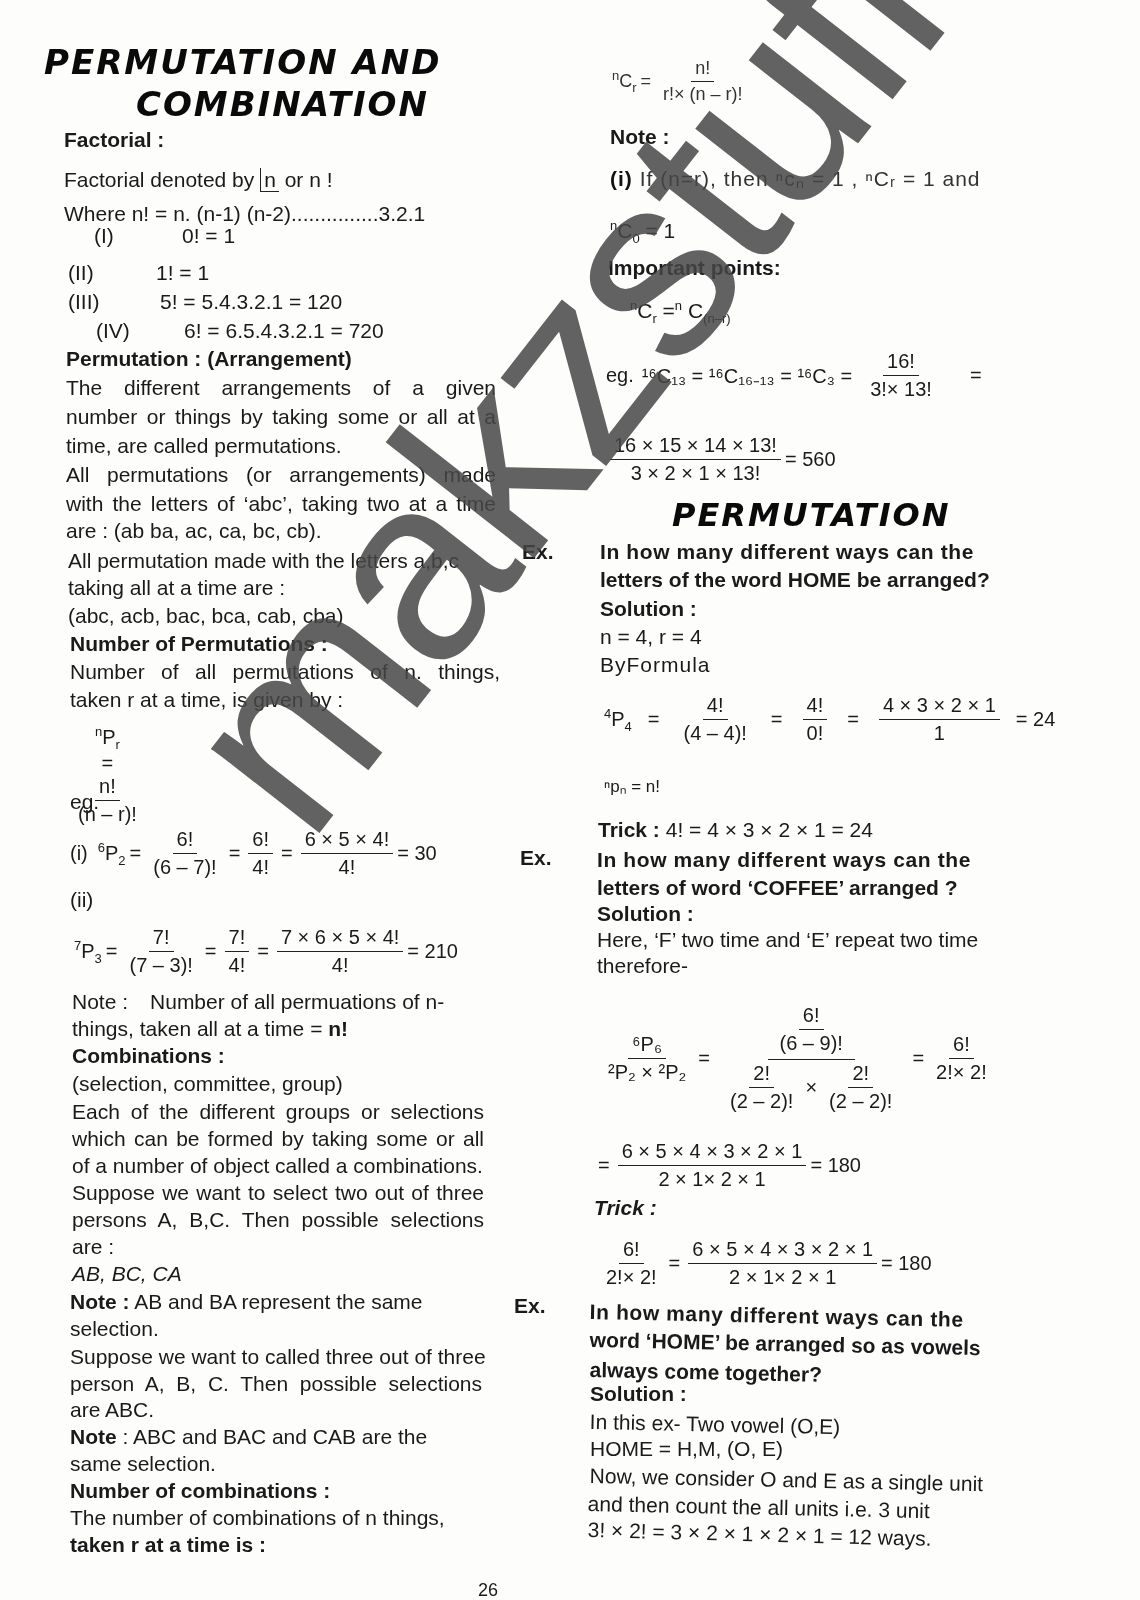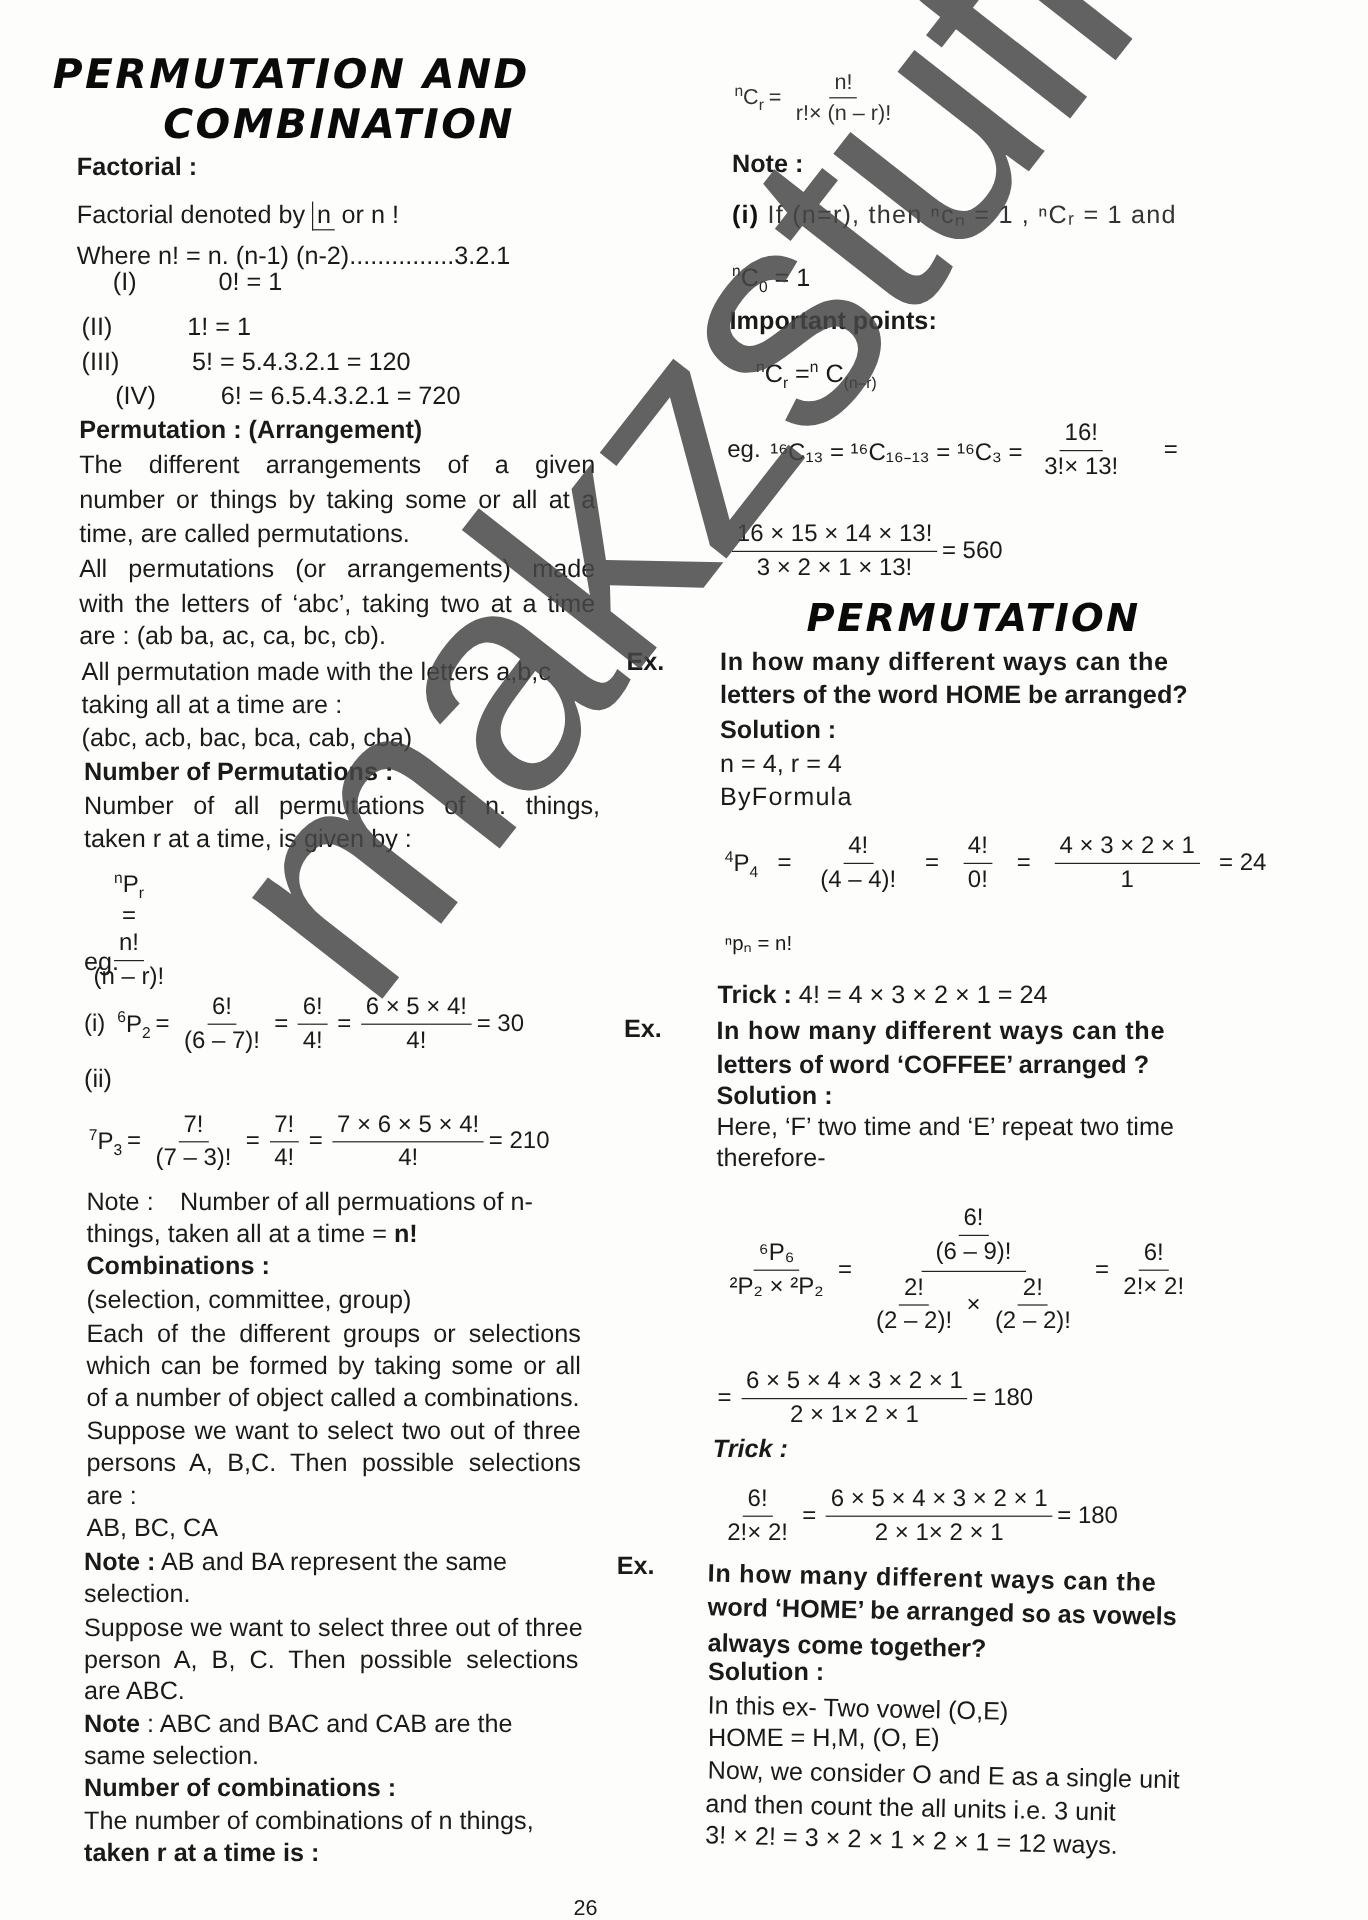--- a/index.html
+++ b/index.html
@@ -119,24 +119,24 @@
 <div class="abs t" style="left:72px;top:990px;"><span style="margin-right:22px">Note :</span><span>Number of all permuations of n-</span></div>
 <div class="abs t" style="left:72px;top:1017px;"><span>things, taken all at a time =</span> <b>n!</b></div>
 <div class="abs h" style="left:72px;top:1044px;">Combinations :</div>
 <div class="abs t" style="left:72px;top:1072px;">(selection, committee, group)</div>
 <div class="abs tj" style="left:72px;top:1100px;width:412px;">Each of the different groups or selections</div>
 <div class="abs tj" style="left:72px;top:1127px;width:412px;">which can be formed by taking some or all</div>
 <div class="abs t" style="left:72px;top:1154px;">of a number of object called a combinations.</div>
 <div class="abs tj" style="left:72px;top:1181px;width:412px;">Suppose we want to select two out of three</div>
 <div class="abs tj" style="left:72px;top:1208px;width:412px;">persons A, B,C. Then possible selections</div>
 <div class="abs t" style="left:72px;top:1235px;">are :</div>
-<div class="abs t" style="left:72px;top:1262px;">AB, BC, CA</div>
+<div class="abs t" style="left:72px;top:1262px;font-style:italic;">AB, BC, CA</div>
 <div class="abs t" style="left:70px;top:1290px;width:412px;"><b>Note :</b> <span>AB and BA represent the same</span></div>
 <div class="abs t" style="left:70px;top:1317px;">selection.</div>
-<div class="abs tj" style="left:70px;top:1345px;width:412px;">Suppose we want to select three out of three</div>
+<div class="abs tj" style="left:70px;top:1345px;width:412px;">Suppose we want to called three out of three</div>
 <div class="abs tj" style="left:70px;top:1372px;width:412px;">person A, B, C. Then possible selections</div>
 <div class="abs t" style="left:70px;top:1398px;">are ABC.</div>
 <div class="abs t" style="left:70px;top:1425px;"><b>Note</b> <span>: ABC and BAC and CAB are the</span></div>
 <div class="abs t" style="left:70px;top:1452px;">same selection.</div>
 <div class="abs h" style="left:70px;top:1479px;">Number of combinations :</div>
 <div class="abs t" style="left:70px;top:1506px;">The number of combinations of n things,</div>
 <div class="abs t" style="left:70px;top:1533px;font-weight:bold;">taken r at a time is :</div>
 <div class="abs pageno" style="left:478px;top:1580px;">26</div>
 
 <div class="abs math" style="left:612px;top:58px;font-size:18px;color:#333;">

